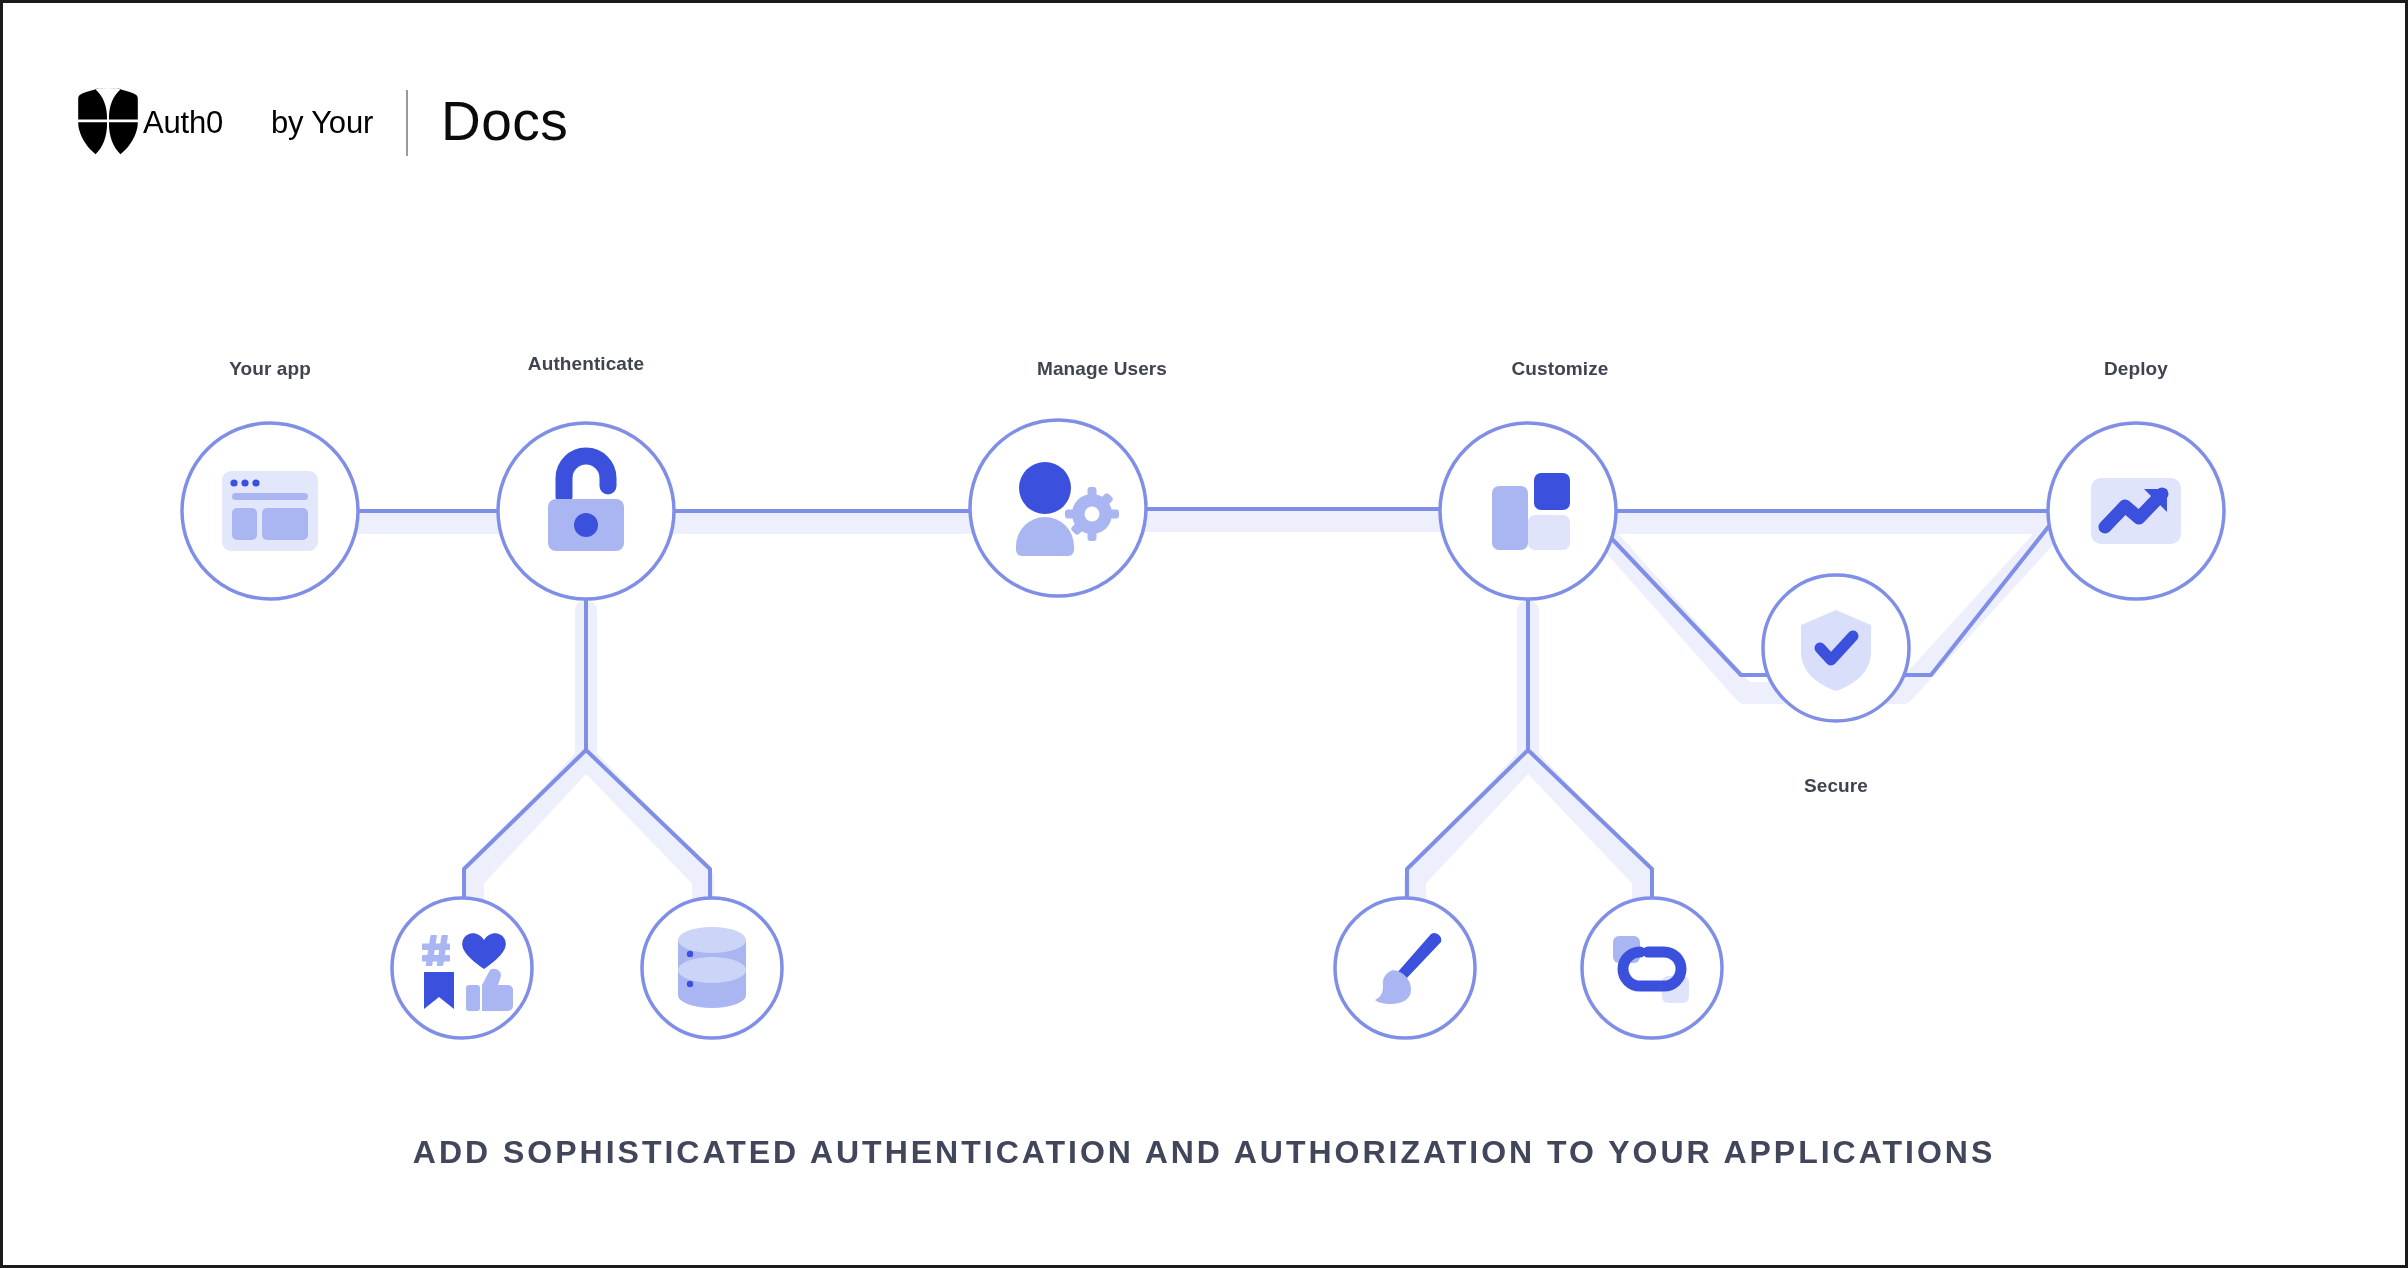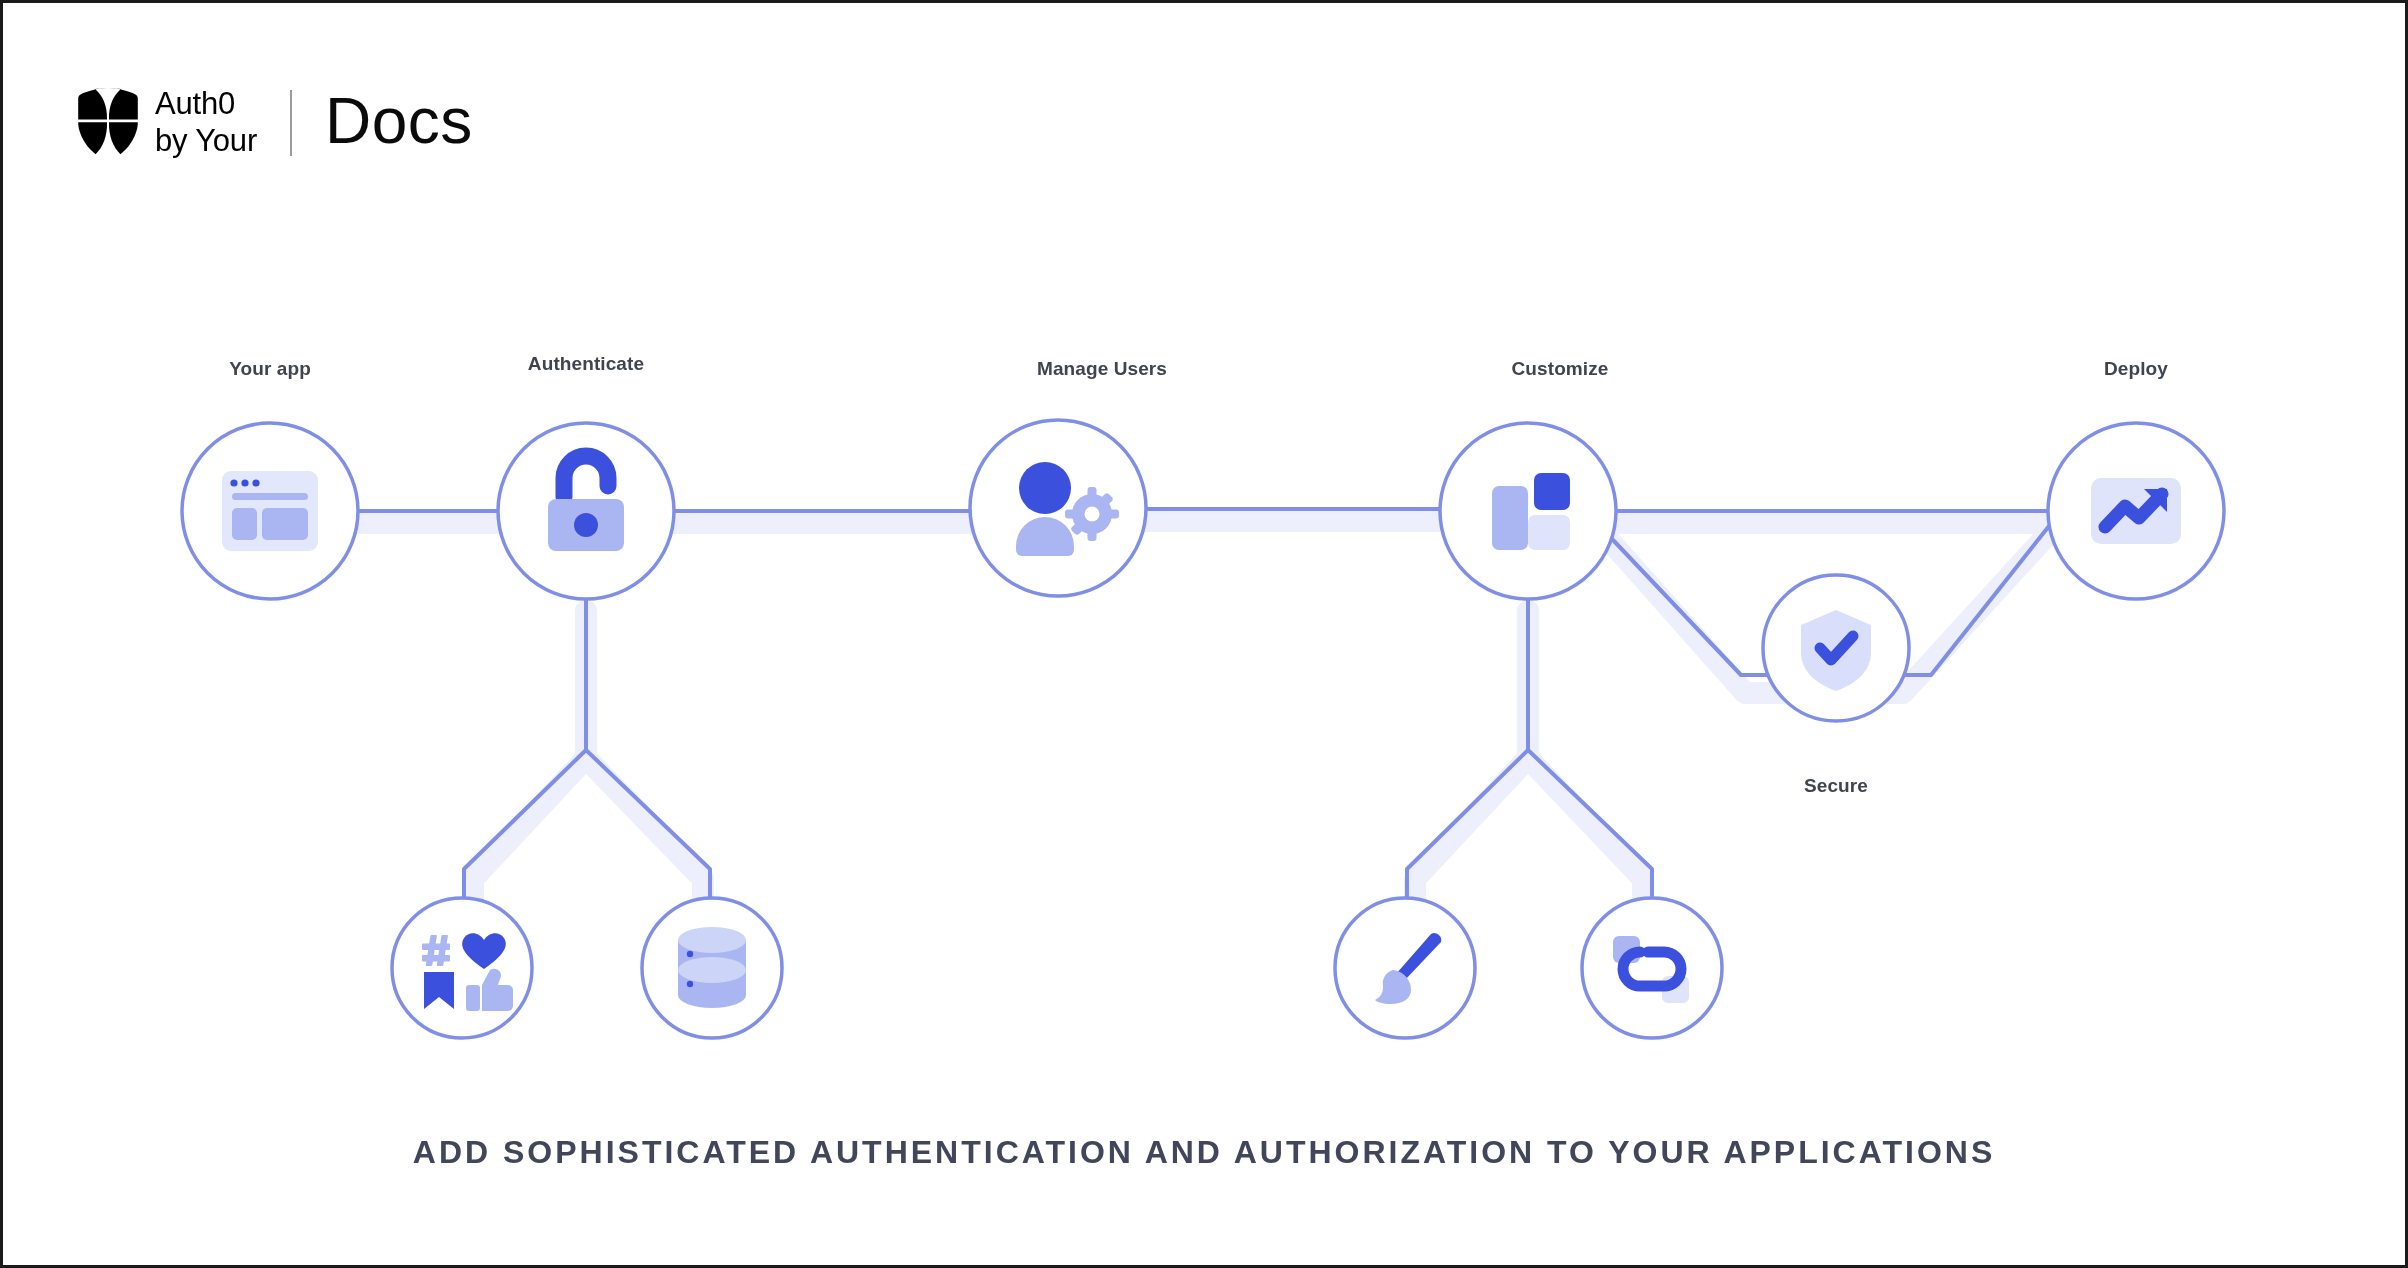--- a/index.html
+++ b/index.html
@@ -25,38 +25,39 @@
   .brand {
     position: absolute;
     left: 74px;
     top: 80px;
     display: flex;
     align-items: center;
     height: 80px;
   }
   .brand-shield { width: 62px; height: 76px; display: block; }
   .brand-wordmark {
-    margin-left: 16px;
+    margin-left: 4px;
     display: flex;
-    flex-direction: column;
+    flex-direction: row;
     justify-content: center;
     line-height: 1.18;
     font-size: 31px;
     color: #000000;
     letter-spacing: -0.2px;
+    gap: 48px;
   }
   .brand-divider {
     width: 2px;
     height: 66px;
     background: #9a9a9a;
     margin-left: 33px;
   }
   .brand-docs {
     margin-left: 33px;
-    font-size: 64px;
+    font-size: 55px;
     color: #0b0b0b;
     font-weight: 400;
     letter-spacing: 0.5px;
     line-height: 1;
     padding-bottom: 4px;
   }
 
   
   .diagram {
     position: absolute;

